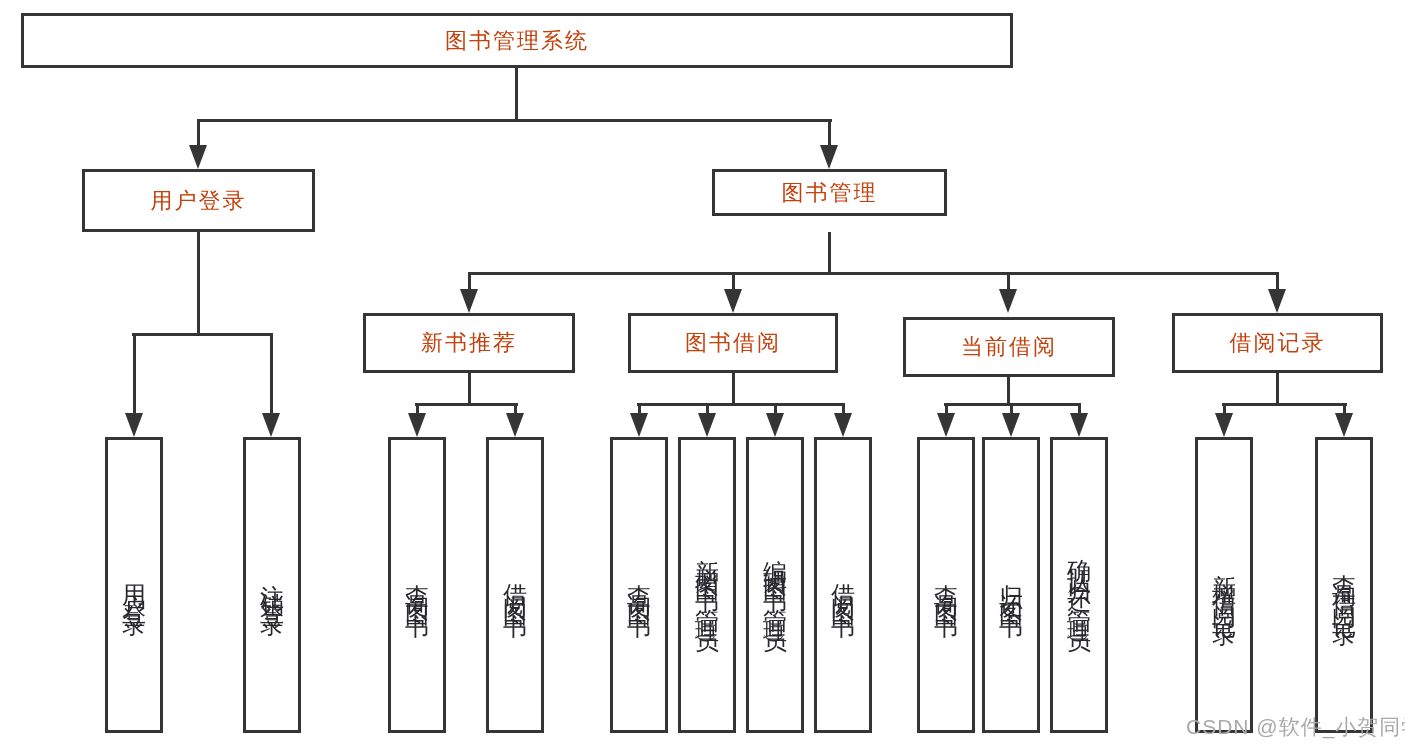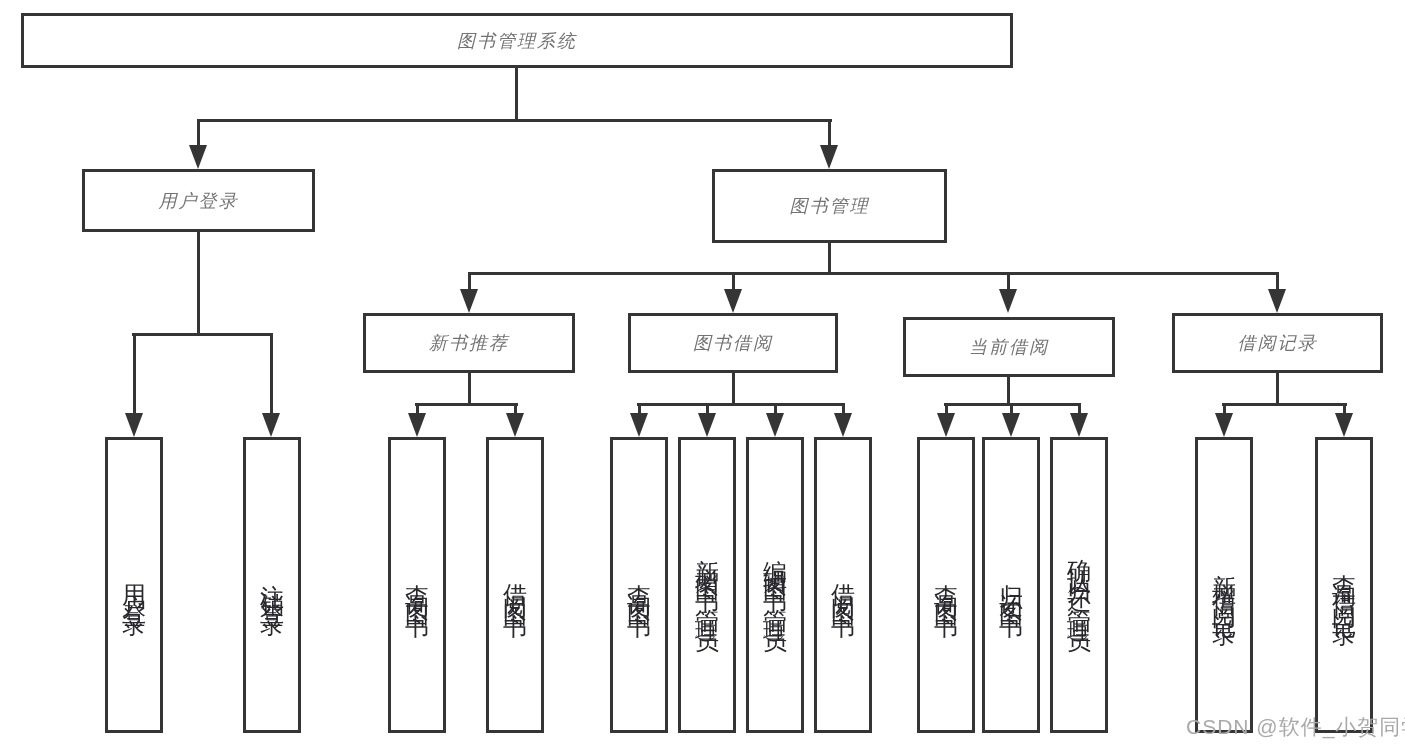--- a/index.html
+++ b/index.html
@@ -1,21 +1,21 @@
 <!DOCTYPE html>
 <html><head>
 <meta charset="utf-8">
 <style>
   html,body{margin:0;padding:0;background:#ffffff;}
   body{font-family:"Liberation Sans","DejaVu Sans",sans-serif;}
   #canvas{position:relative;width:1405px;height:747px;background:#ffffff;overflow:hidden;}
 
   .box{position:absolute;box-sizing:border-box;border:3px solid #353535;background:#ffffff;
        display:flex;align-items:center;justify-content:center;}
-  .lbl{font-size:18px;color:#737373;letter-spacing:2px;white-space:nowrap;font-style:italic;}
+  .lbl{font-size:22px;color:#c2410c;letter-spacing:2px;white-space:nowrap;}
   .vlbl{writing-mode:vertical-rl;text-orientation:mixed;font-size:24px;color:#27272c;
         letter-spacing:10px;line-height:1;}
 
   .vline{position:absolute;width:3px;background:#353535;}
   .hline{position:absolute;height:3px;background:#353535;}
   .tri{position:absolute;width:0;height:0;
        border-left:9px solid transparent;border-right:9px solid transparent;
        border-top:24px solid #353535;}
 
   .watermark{position:absolute;left:1186px;top:713px;font-size:21px;color:#a9a9a9;
@@ -85,21 +85,21 @@
   <div class="vline" style="left:1343px;top:403px;height:14px"></div>
   <div class="tri" style="left:1335px;top:413px"></div>
 
   <div class="box" style="left:21px;top:13px;width:992px;height:55px">
     <span class="lbl">图书管理系统</span>
   </div>
 
   <div class="box" style="left:82px;top:169px;width:233px;height:63px">
     <span class="lbl">用户登录</span>
   </div>
-  <div class="box" style="left:712px;top:169px;width:235px;height:74px">
+  <div class="box" style="left:712px;top:169px;width:235px;height:47px">
     <span class="lbl">图书管理</span>
   </div>
 
   <div class="box" style="left:363px;top:313px;width:212px;height:60px">
     <span class="lbl">新书推荐</span>
   </div>
   <div class="box" style="left:628px;top:313px;width:210px;height:60px">
     <span class="lbl">图书借阅</span>
   </div>
   <div class="box" style="left:903px;top:317px;width:212px;height:60px">

